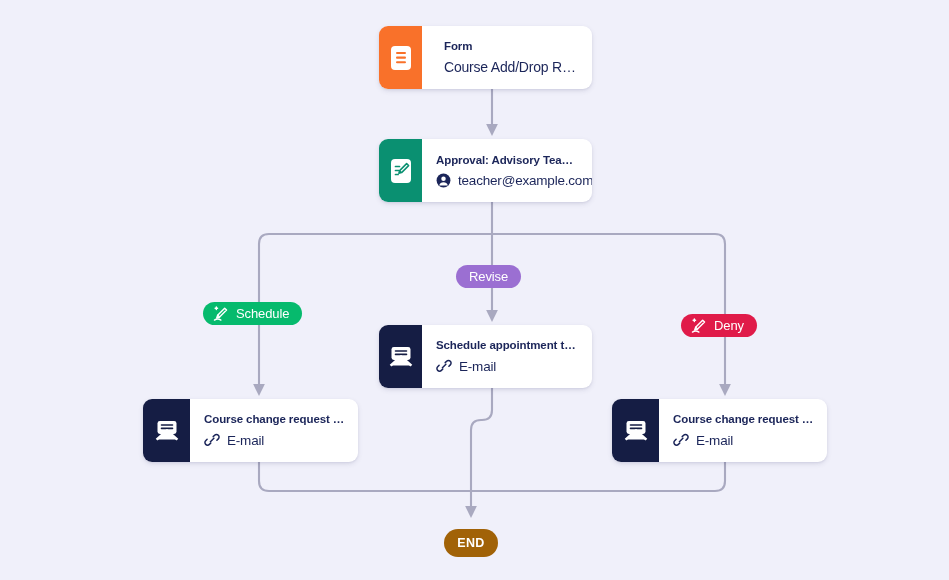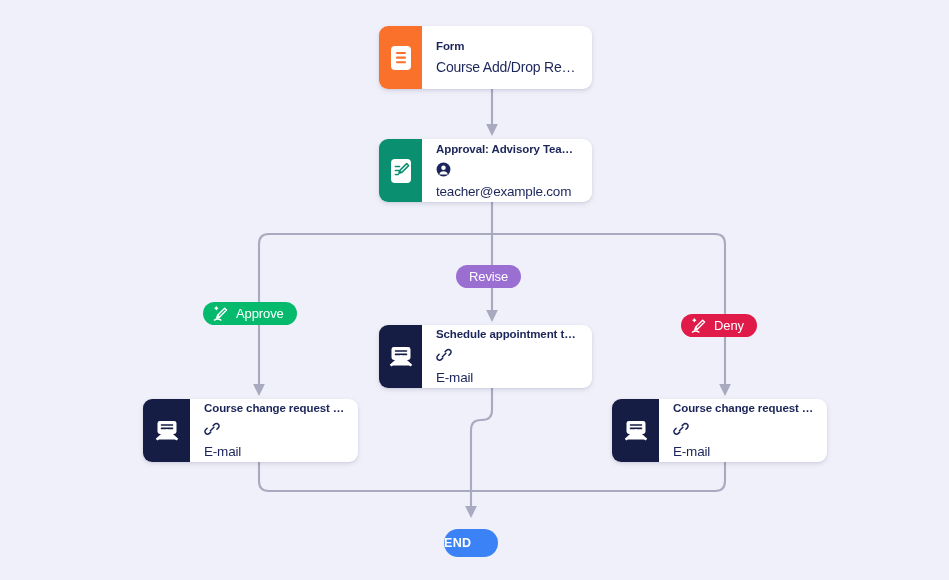--- a/index.html
+++ b/index.html
@@ -67,38 +67,37 @@
     font-weight: normal;
     color: #1b2559;
     letter-spacing: -0.2px;
     margin-top: 7px;
     white-space: nowrap;
     overflow: hidden;
     text-overflow: ellipsis;
   }
   .node-sub {
     display: flex;
-    align-items: flex-start;
+    align-items: flex-end;
     gap: 7px;
     margin-top: 7px;
     font-size: 13.5px;
     color: #1b2559;
     letter-spacing: -0.2px;
     white-space: nowrap;
-    flex-direction: column;
   }
   .sub-ico {
     flex: 0 0 auto;
     display: flex;
     align-items: center;
     justify-content: center;
   }
 
   
-  #node-form       { left: 379px; top: 26px;  width: 213px; height: 63px; }
+  #node-form       { left: 379px; top: 26px;  width: 213px; height: 63px; gap: 8px; }
   #node-form .node-icon { width: 43px; background: #f9712a; }
 
   #node-approval   { left: 379px; top: 139px; width: 213px; height: 63px; }
   #node-approval .node-icon { width: 43px; background: #0a9071; }
 
   #node-revise     { left: 379px; top: 325px; width: 213px; height: 63px; }
   #node-revise .node-icon { width: 43px; background: #151d44; }
 
   #node-approved   { left: 143px; top: 399px; width: 215px; height: 63px; }
   #node-approved .node-icon { width: 47px; background: #151d44; }
@@ -128,27 +127,28 @@
   .pill-ico { flex: 0 0 auto; display: flex; align-items: center; }
 
   
   #node-end {
     position: absolute;
     left: 444px;
     top: 529px;
     width: 54px;
     height: 28px;
     border-radius: 14px;
-    background: #3b82f6;
+    background: #a16207;
     color: #ffffff;
     font-size: 12.5px;
     font-weight: bold;
     letter-spacing: 0.3px;
     display: flex;
     align-items: center;
+    justify-content: center;
     z-index: 6;
   }
 </style>
 </head>
 <body>
 
 <div id="canvas">
 
   <svg id="edges" viewBox="0 0 949 580" xmlns="http://www.w3.org/2000/svg">
     <defs>
@@ -297,21 +297,21 @@
     <span class="pill-ico">
       <svg width="17" height="17" viewBox="0 0 18 18" xmlns="http://www.w3.org/2000/svg">
         <g fill="none" stroke="#ffffff" stroke-width="1.5" stroke-linecap="round" stroke-linejoin="round">
           <path d="M4.6 2.2 v2.6 M3.3 3.5 h2.6"></path>
           <path d="M13.4 3.4 L15.4 5.4 L8.0 12.8 L5.0 13.8 L6.0 10.8 Z"></path>
           <path d="M6.0 10.8 L8.0 12.8"></path>
           <path d="M2.6 16.0 c2.2 -1.6 4.6 -1.6 6.8 0"></path>
         </g>
       </svg>
     </span>
-    <span>Approve</span>
+    <span>Schedule</span>
   </div>
 
   <div class="pill" id="pill-revise">
     <span>Revise</span>
   </div>
 
   <div class="pill" id="pill-deny">
     <span class="pill-ico">
       <svg width="17" height="17" viewBox="0 0 18 18" xmlns="http://www.w3.org/2000/svg">
         <g fill="none" stroke="#ffffff" stroke-width="1.5" stroke-linecap="round" stroke-linejoin="round">

